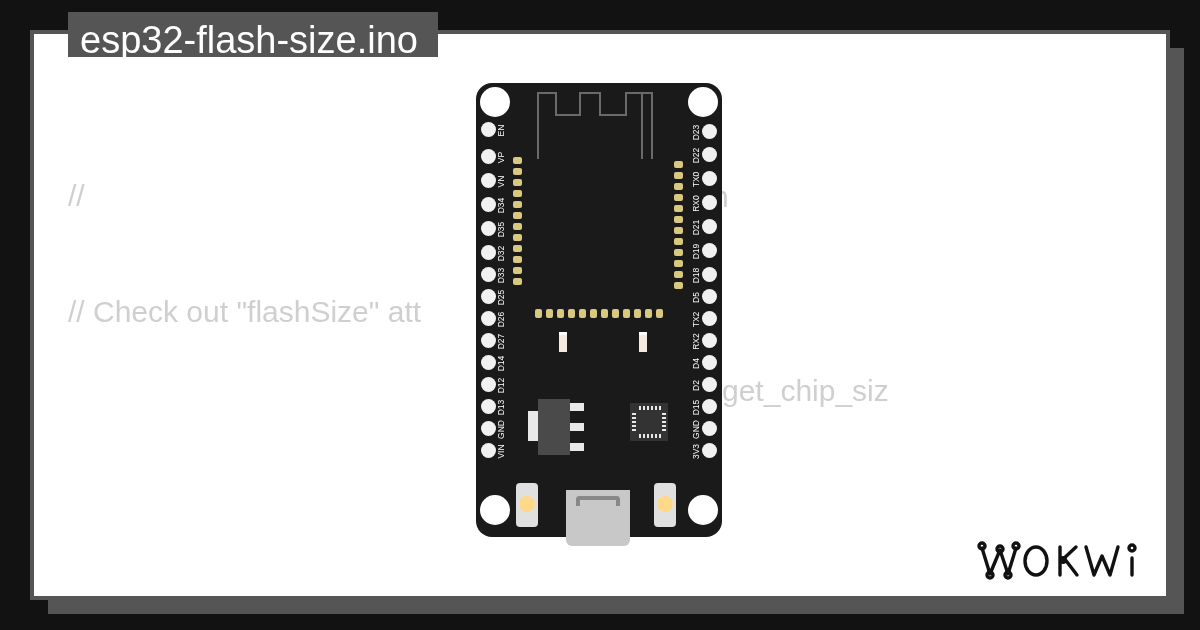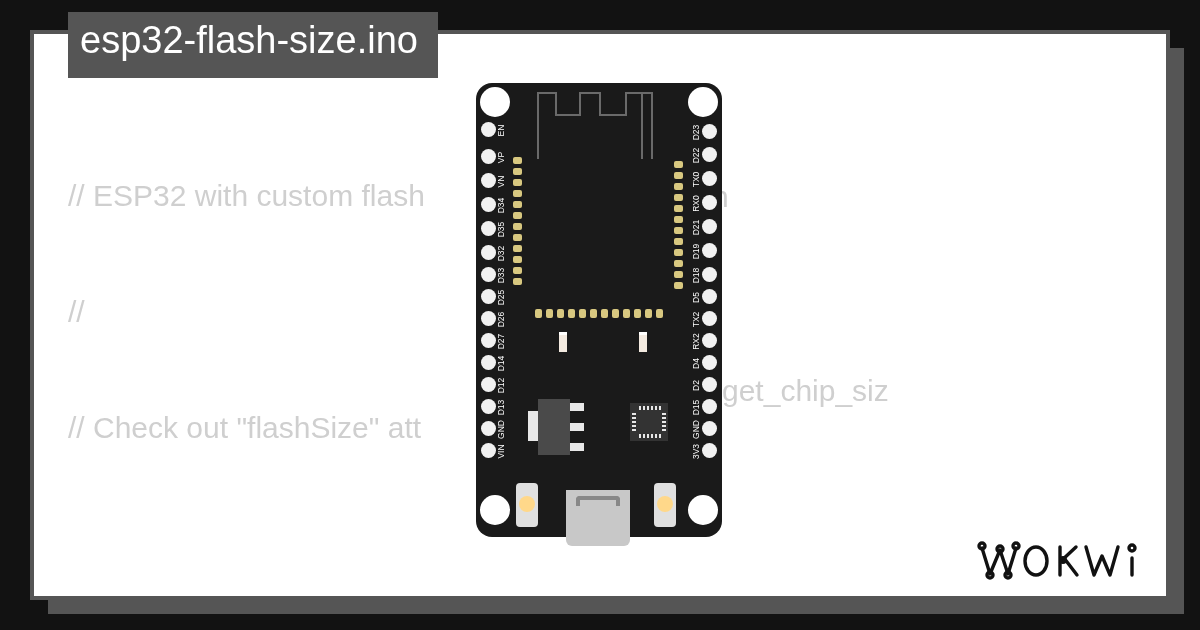--- a/index.html
+++ b/index.html
@@ -14,21 +14,21 @@
     }
     .card {
       position: absolute; left: 30px; top: 30px; width: 1140px; height: 570px;
       background: #555555;
     }
     .card-inner {
       position: absolute; left: 4px; top: 4px; right: 4px; bottom: 4px;
       background: #ffffff; overflow: hidden;
     }
     .title {
-      position: absolute; left: 68px; top: 12px; height: 66px;
+      position: absolute; left: 68px; top: 12px; height: 45px;
       padding: 0 20px 0 12px; background: #555555; color: #ffffff;
       font-size: 38px; line-height: 56px; white-space: nowrap;
     }
     .code {
       position: absolute; left: 68px; top: 100px; margin: 0;
       color: #cfcfcf; font-size: 30px; line-height: 38.6px; white-space: pre;
       font-family: "Liberation Sans", "DejaVu Sans", sans-serif;
     }
     .code .line { display: block; height: 38.6px; }
     .board {
@@ -84,21 +84,20 @@
 <body>
 
 <div class="shadow"></div>
 <div class="card">
   <div class="card-inner"></div>
 </div>
 
 <div class="title">esp32-flash-size.ino</div>
 
 <div class="code">
-  <span class="line">// ESP32 with custom flash</span>
   <span class="line">//</span>
   <span class="line">// Check out "flashSize" att</span>
   <span class="line"></span>
   
   
   
   
   
   
   

